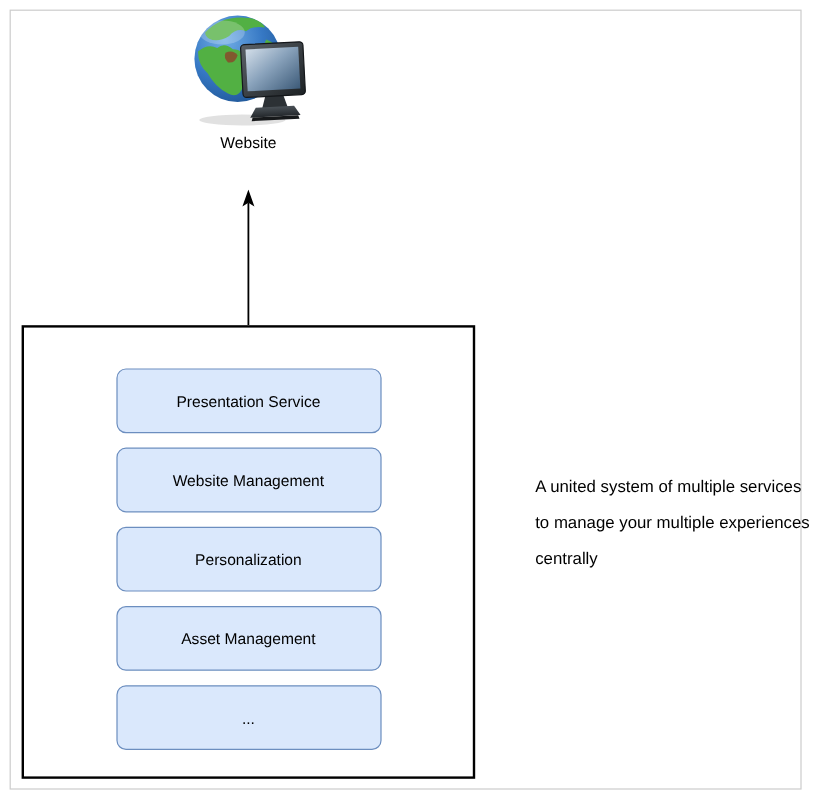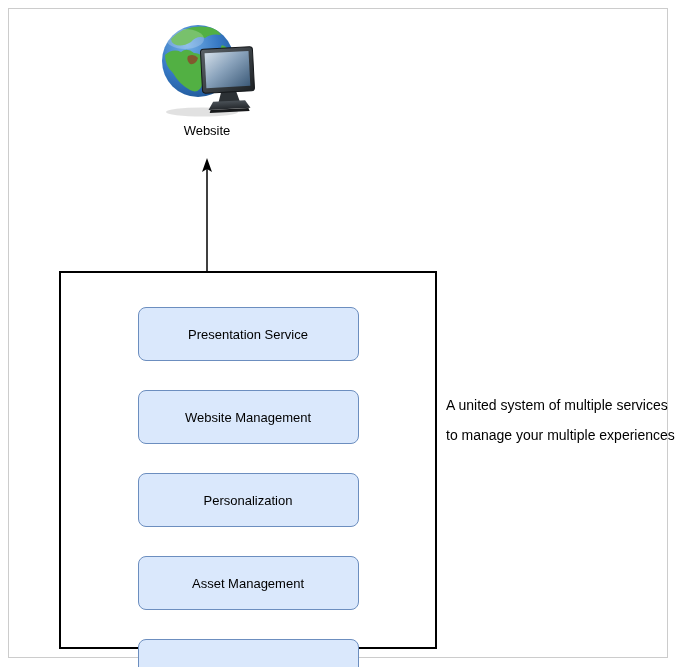--- a/index.html
+++ b/index.html
@@ -17,21 +17,21 @@
   }
   .outer-frame {
     position: absolute;
     left: 8px; top: 8px;
     width: 660px; height: 650px;
     border: 1px solid #cccccc;
     pointer-events: none;
   }
   .website-node {
     position: absolute;
-    left: 158px; top: 20px;
+    left: 158px; top: 8px;
     width: 98px;
     text-align: center;
   }
   .website-icon { width: 98px; height: 98px; display: block; }
   .website-label {
     margin-top: 5px;
     font-size: 13px;
     line-height: 15px;
     color: #000000;
     text-align: center;
@@ -45,22 +45,21 @@
   .stack-box {
     position: absolute;
     left: 18px; top: 271px;
     width: 378px; height: 378px;
     background: #ffffff;
     border: 2px solid #000000;
     display: flex;
     flex-direction: column;
     align-items: center;
     padding-top: 34px;
-    gap: 29px;
-    margin-left: 41px;
+    gap: 12px;
   }
   .service-box {
     width: 221px;
     height: 54px;
     flex: 0 0 54px;
     background: #dae8fc;
     border: 1px solid #6c8ebf;
     border-radius: 8px;
     display: flex;
     align-items: center;
@@ -159,16 +158,17 @@
     </div>
     <div class="service-box">
       <span>...</span>
     </div>
   </div>
 
   <div class="description">
     <div class="description-body">
       <div class="description-line">A united system of multiple services</div>
       <div class="description-line">to manage your multiple experiences</div>
+      <div class="description-line">centrally</div>
     </div>
   </div>
 
 </div>
 
 </body></html>

